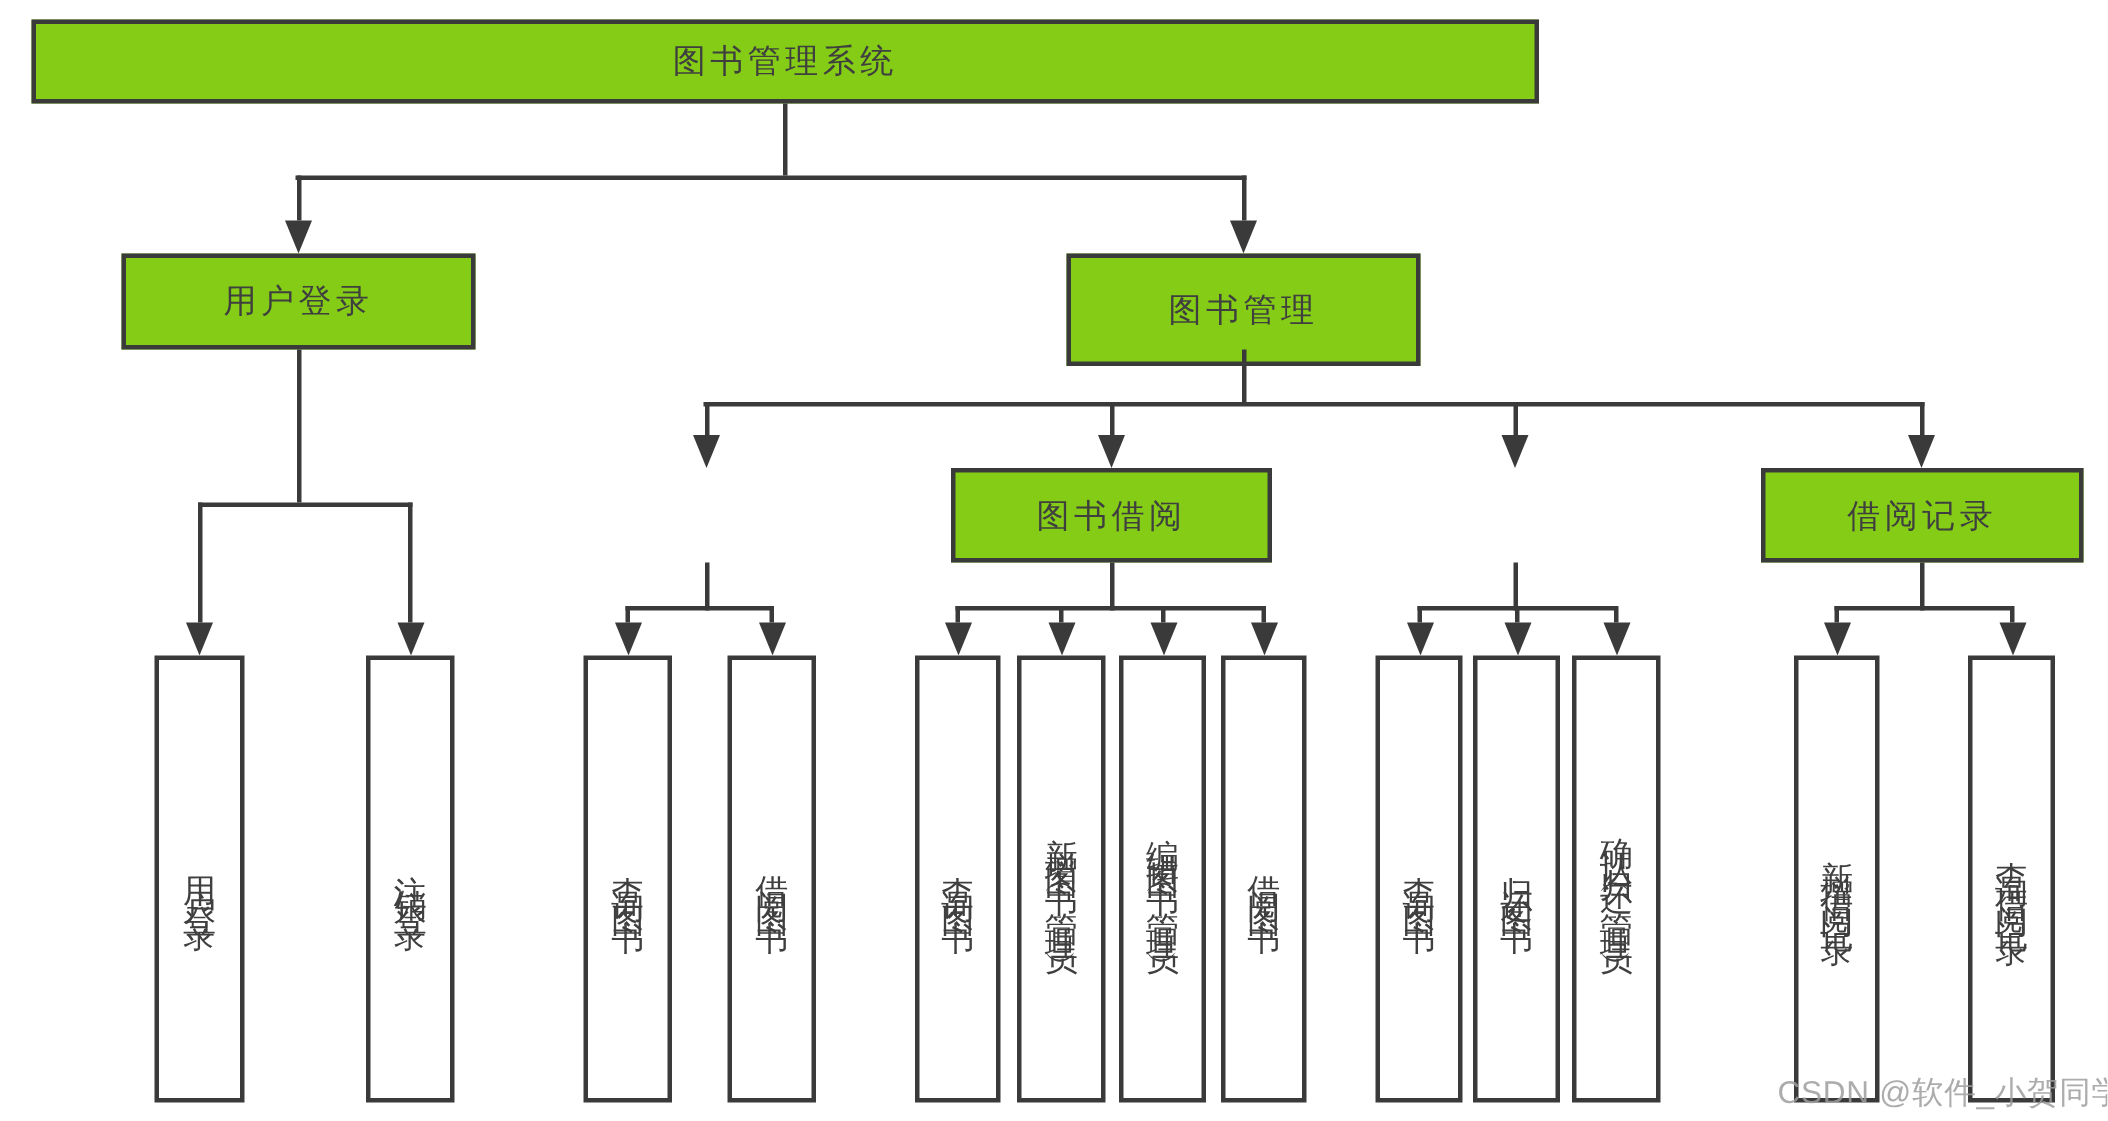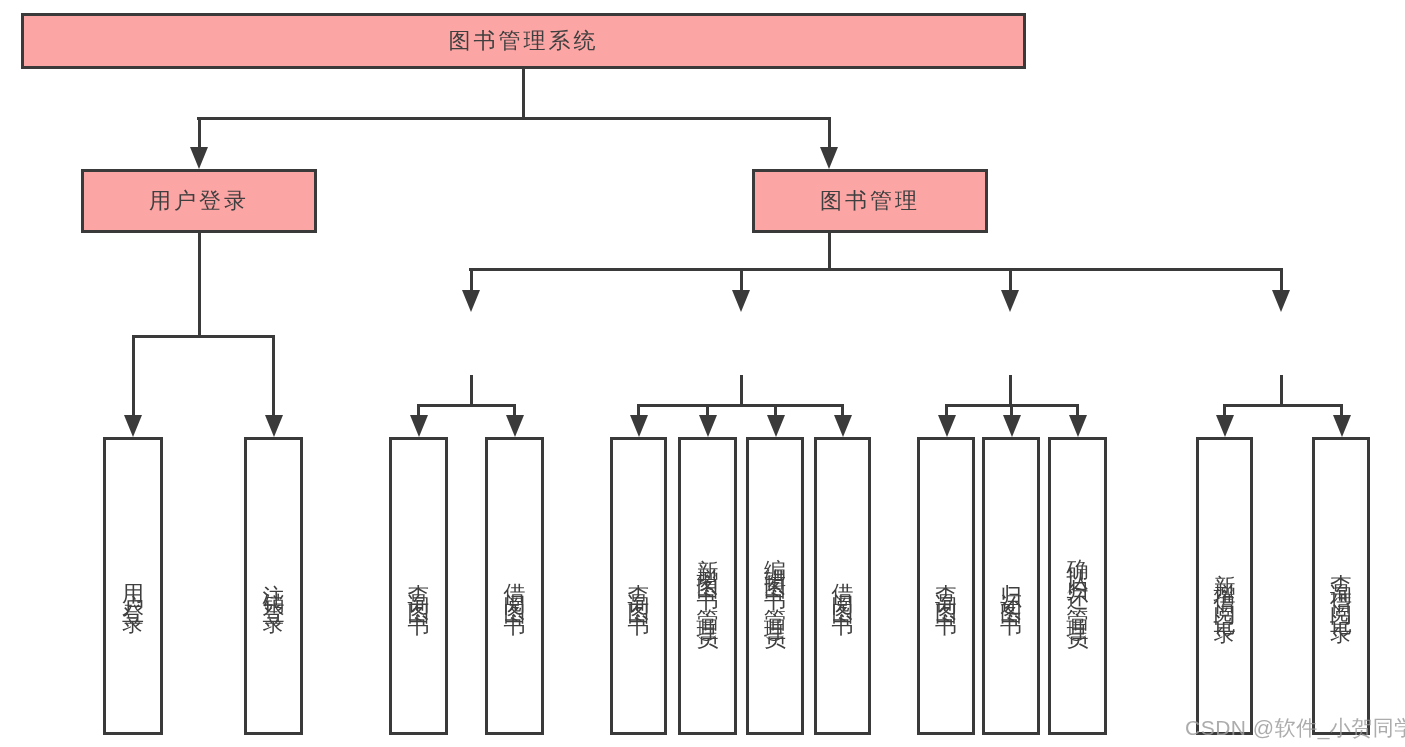--- a/index.html
+++ b/index.html
@@ -1,21 +1,21 @@
 <!DOCTYPE html>
 <html><head>
 <meta charset="utf-8">
 <style>
   html,body{margin:0;padding:0;background:#ffffff;}
   .canvas{
     position:relative;width:1405px;height:747px;background:#ffffff;overflow:hidden;
     font-family:"Liberation Sans","DejaVu Sans",sans-serif;
   }
   .box{
-    position:absolute;box-sizing:border-box;border:3px solid #3a3a3a;background:#fca5a5;
+    position:absolute;box-sizing:border-box;border:3px solid #3a3a3a;background:#84cc16;
     display:flex;align-items:center;justify-content:center;
   }
   .box span{
     font-size:22px;letter-spacing:3px;color:#3f3f3f;white-space:nowrap;
   }
   .vbox{
     position:absolute;top:437px;height:298px;box-sizing:border-box;border:3px solid #3a3a3a;
     background:#ffffff;display:flex;align-items:center;justify-content:center;
   }
   .vbox span{
@@ -46,21 +46,21 @@
   <div class="vline" style="left:522px;top:69px;height:48px"></div>
   <div class="hline" style="left:197px;top:117px;width:634px"></div>
   <div class="vline" style="left:198px;top:117px;height:30px"></div>
   <div class="tri" style="left:190px;top:147px"></div>
   <div class="vline" style="left:828px;top:117px;height:30px"></div>
   <div class="tri" style="left:820px;top:147px"></div>
 
   <div class="box" style="left:81px;top:169px;width:236px;height:64px">
     <span>用户登录</span>
   </div>
-  <div class="box" style="left:752px;top:169px;width:236px;height:64px">
+  <div class="box" style="left:711px;top:169px;width:236px;height:75px">
     <span>图书管理</span>
   </div>
 
   <div class="vline" style="left:198px;top:233px;height:102px"></div>
   <div class="hline" style="left:132px;top:335px;width:143px"></div>
   <div class="vline" style="left:132px;top:335px;height:80px"></div>
   <div class="tri" style="left:124px;top:415px"></div>
   <div class="vline" style="left:272px;top:335px;height:80px"></div>
   <div class="tri" style="left:265px;top:415px"></div>
 
@@ -68,20 +68,26 @@
   <div class="hline" style="left:469px;top:268px;width:814px"></div>
   <div class="vline" style="left:470px;top:268px;height:22px"></div>
   <div class="tri" style="left:462px;top:290px"></div>
   <div class="vline" style="left:740px;top:268px;height:22px"></div>
   <div class="tri" style="left:732px;top:290px"></div>
   <div class="vline" style="left:1009px;top:268px;height:22px"></div>
   <div class="tri" style="left:1001px;top:290px"></div>
   <div class="vline" style="left:1280px;top:268px;height:22px"></div>
   <div class="tri" style="left:1272px;top:290px"></div>
 
+  <div class="box" style="left:634px;top:312px;width:214px;height:63px">
+    <span>图书借阅</span>
+  </div>
+  <div class="box" style="left:1174px;top:312px;width:215px;height:63px">
+    <span>借阅记录</span>
+  </div>
 
   <div class="vline" style="left:470px;top:375px;height:32px"></div>
   <div class="vline" style="left:740px;top:375px;height:32px"></div>
   <div class="vline" style="left:1009px;top:375px;height:32px"></div>
   <div class="vline" style="left:1280px;top:375px;height:32px"></div>
 
   <div class="hline" style="left:417px;top:404px;width:99px"></div>
   <div class="hline" style="left:637px;top:404px;width:207px"></div>
   <div class="hline" style="left:945px;top:404px;width:133px"></div>
   <div class="hline" style="left:1223px;top:404px;width:119px"></div>

